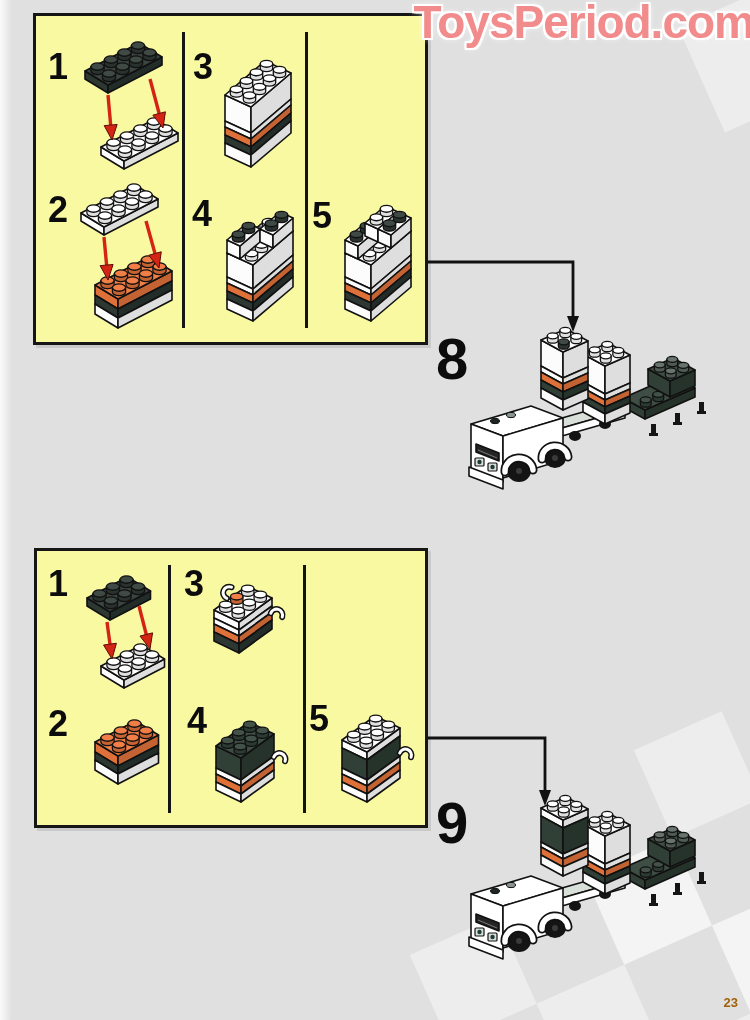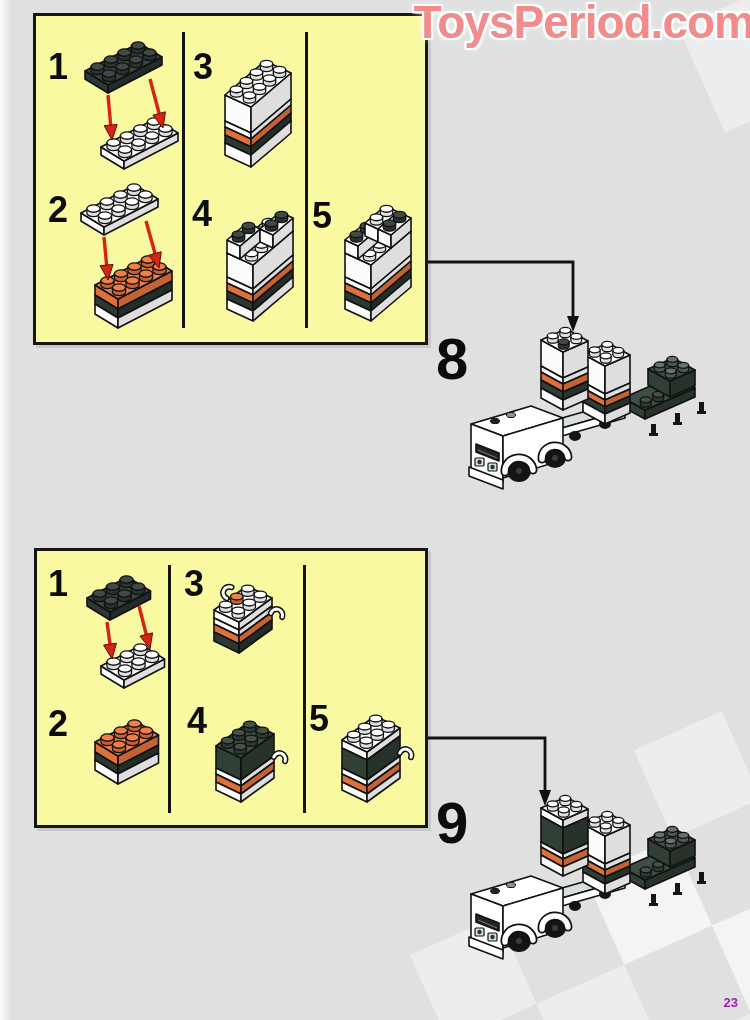--- a/index.html
+++ b/index.html
@@ -18,21 +18,21 @@
   .stepnum{position:absolute;font-weight:bold;font-size:36px;color:#0c0c0c;line-height:1;z-index:3;}
   .figure{position:absolute;z-index:2;}
   .bignum{position:absolute;font-weight:bold;font-size:58px;color:#0c0c0c;line-height:1;z-index:3;}
   .truck{position:absolute;z-index:2;}
   .connectors{position:absolute;left:0;top:0;z-index:4;pointer-events:none;}
   .watermark{position:absolute;top:-5px;right:-4px;z-index:6;
              font-weight:bold;font-size:46px;letter-spacing:-1px;color:#f28b8b;
              text-shadow:-2px 0 0 #fff,2px 0 0 #fff,0 -2px 0 #fff,0 2px 0 #fff,
                          -2px -2px 0 #fff,2px 2px 0 #fff,-2px 2px 0 #fff,2px -2px 0 #fff,0 0 7px #ffffff;}
   .pagenum{position:absolute;right:12px;bottom:10px;z-index:5;
-           font-weight:bold;font-size:13px;color:#a21caf;}
+           font-weight:bold;font-size:13px;color:#a16207;}
 </style>
 </head>
 <body>
 
 <div class="page">
 
   <svg class="bgpattern" id="bgpattern" width="750" height="1020">
       <g transform="rotate(-24 620 960)">
         <rect x="430" y="870" width="96" height="96" fill="#ededed"></rect>
         <rect x="622" y="870" width="96" height="96" fill="#f4f4f4"></rect>

